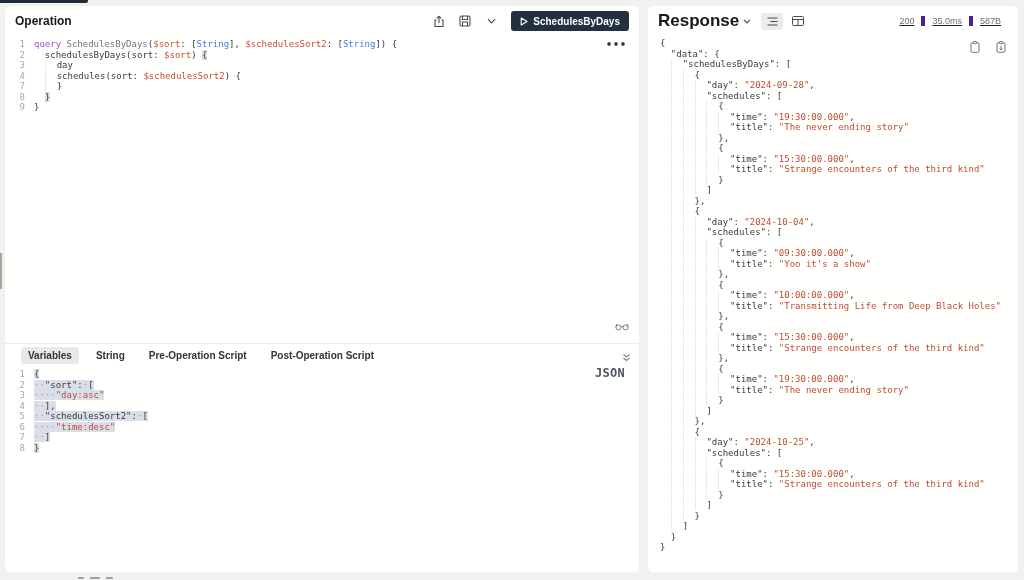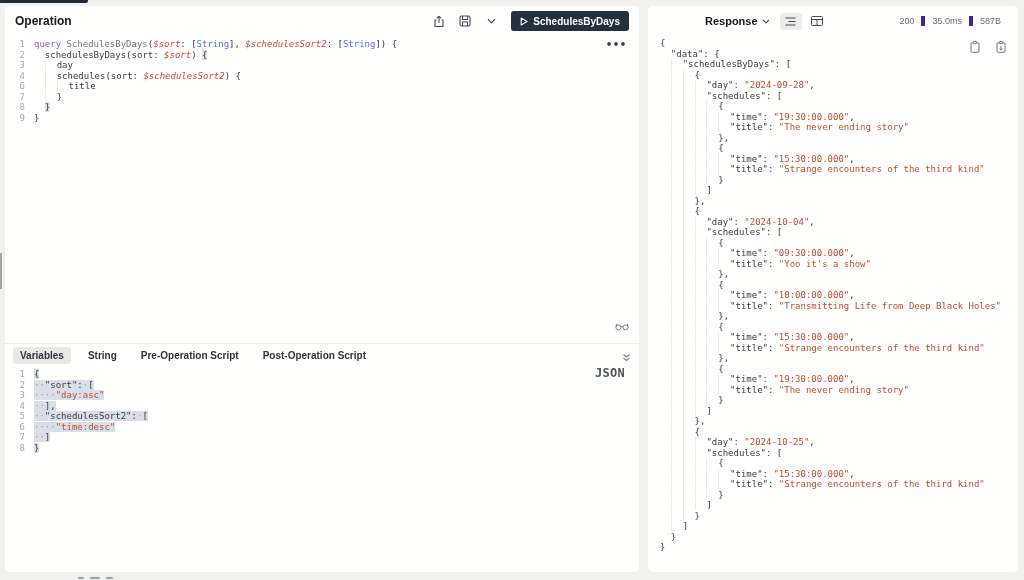--- a/index.html
+++ b/index.html
@@ -27,49 +27,49 @@
   .icon-btn { width:20px; height:20px; display:flex; align-items:center; justify-content:center; margin-left:6px; cursor:pointer; }
   .icon-btn svg { display:block; }
   .run-btn {
     margin-left:10px; height:20px; padding:0 9px;
     background:#22303f; border-radius:3px; border:none;
     display:flex; align-items:center; gap:5px; cursor:pointer;
   }
   .run-btn span { color:#ffffff; font-size:10px; font-weight:bold; font-family:"Liberation Sans",sans-serif; }
 
   .resp-title-wrap { display:flex; align-items:center; gap:4px; cursor:pointer; }
-  .resp-title { font-size:11px; font-weight:bold; color:#15181d;margin-left:47px; }
+  .resp-title { font-size:17px; font-weight:bold; color:#15181d; }
   .pill-icon { background:#ececea; border-radius:3px; width:22px; height:17px; display:flex; align-items:center; justify-content:center; margin-left:10px; cursor:pointer; }
   .plain-icon { width:22px; height:17px; display:flex; align-items:center; justify-content:center; margin-left:4px; cursor:pointer; }
-  .stats { display:flex; align-items:center; margin-left:auto; }
+  .stats { display:flex; align-items:center; margin-left:auto;text-decoration:underline; }
   .stat { font-size:9px; color:#6a7076; padding:0 7px; }
   .stat + .stat { border-left:4px solid #4c1d95; }
 
   
   .code { font-family:"DejaVu Sans Mono","Liberation Mono",monospace; font-size:9px; line-height:10.5px; }
   .cl { white-space:pre; }
   .ln { display:inline-block; width:20px; text-align:right; margin-right:9px; color:#a3a9b0; }
   .kw  { color:#9b4fd1; }
   .fn  { color:#6e7781; }
-  .vr  { color:#ca4a35;font-style:italic; }
+  .vr  { color:#ca4a35; }
   .ty  { color:#4476f2; }
   .pl  { color:#383a42; }
   .key { color:#383a42; }
   .str { color:#bf4b30; }
   .ind  { border-left:1px solid #e8eaec; }
   .ind0 { }
   .bm  { background:#dde1e6; border-radius:1px; }
   .sel { background:#d8dfe8; }
   .ws  { color:#93a1b1; }
 
   .query-editor { position:relative; height:307px; padding-top:3px; }
   .editor-ellipsis { position:absolute; top:4px; right:12px; font-size:10px; font-weight:bold; color:#2f353d; letter-spacing:1px; cursor:pointer; }
   .glasses { position:absolute; right:10px; bottom:10px; cursor:pointer; }
 
-  .tabs-row { position:relative; height:23px; border-top:1px solid #ebebe9; display:flex; align-items:center; gap:10px; padding:0 8px; }
+  .tabs-row { position:relative; height:23px; border-top:1px solid #ebebe9; display:flex; align-items:center; gap:10px; padding:0 16px; }
   .tab { font-size:10px; font-weight:600; color:#30343a; padding:3px 7px; border-radius:3px; cursor:pointer; }
   .tab.active { background:#e8e8e6; }
   .collapse-btn { position:absolute; right:8px; top:4px; cursor:pointer; }
 
   .vars-area { position:relative; padding-top:3px; }
   .json-badge { position:absolute; top:2px; right:14px; font-size:12px; font-weight:bold; color:#4c5460; letter-spacing:.3px; }
 
   .resp-body { position:relative; padding:2px 0 0 12px; }
   .resp-corner { position:absolute; top:4px; right:10px; display:flex; gap:12px; }
   .resp-corner .icon-btn { margin-left:0; width:14px; height:14px; }
@@ -109,21 +109,20 @@
     </button>
   </div>
 
   <div class="query-editor code">
     <span class="editor-ellipsis">•••</span>
     <div>
         <div class="cl"><span class="ln">1</span><span class="kw">query</span><span class="pl"> </span><span class="fn">SchedulesByDays</span><span class="pl">(</span><span class="vr">$sort</span><span class="pl">: [</span><span class="ty">String</span><span class="pl">], </span><span class="vr">$schedulesSort2</span><span class="pl">: [</span><span class="ty">String</span><span class="pl">]) {</span></div>
         <div class="cl"><span class="ln">2</span><span class="ind0">  </span><span class="pl">schedulesByDays(sort: </span><span class="vr">$sort</span><span class="pl">) </span><span class="bm pl">{</span></div>
         <div class="cl"><span class="ln">3</span><span class="ind0">  </span><span class="ind">  </span><span class="pl">day</span></div>
         <div class="cl"><span class="ln">4</span><span class="ind0">  </span><span class="ind">  </span><span class="pl">schedules(sort: </span><span class="vr">$schedulesSort2</span><span class="pl">) {</span></div>
-        <div class="cl"><span class="ln">6</span><span class="ind0">  </span><span class="ind">  </span><span class="ind">  </span><span class="pl">title</span></div>
         <div class="cl"><span class="ln">7</span><span class="ind0">  </span><span class="ind">  </span><span class="pl">}</span></div>
         <div class="cl"><span class="ln">8</span><span class="ind0">  </span><span class="bm pl">}</span></div>
         <div class="cl"><span class="ln">9</span><span class="pl">}</span></div>
       </div>
     <span class="glasses">
       <svg width="14" height="9" viewBox="0 0 14 9" fill="none" stroke="#7b828b" stroke-width="1">
         <circle cx="3.4" cy="5.4" r="2.5"></circle>
           <circle cx="10.6" cy="5.4" r="2.5"></circle>
         <path d="M5.9 5 Q7 3.8 8.1 5 M1 5.2 L1.6 2 M13 5.2 L12.4 2"></path>
       </svg>

